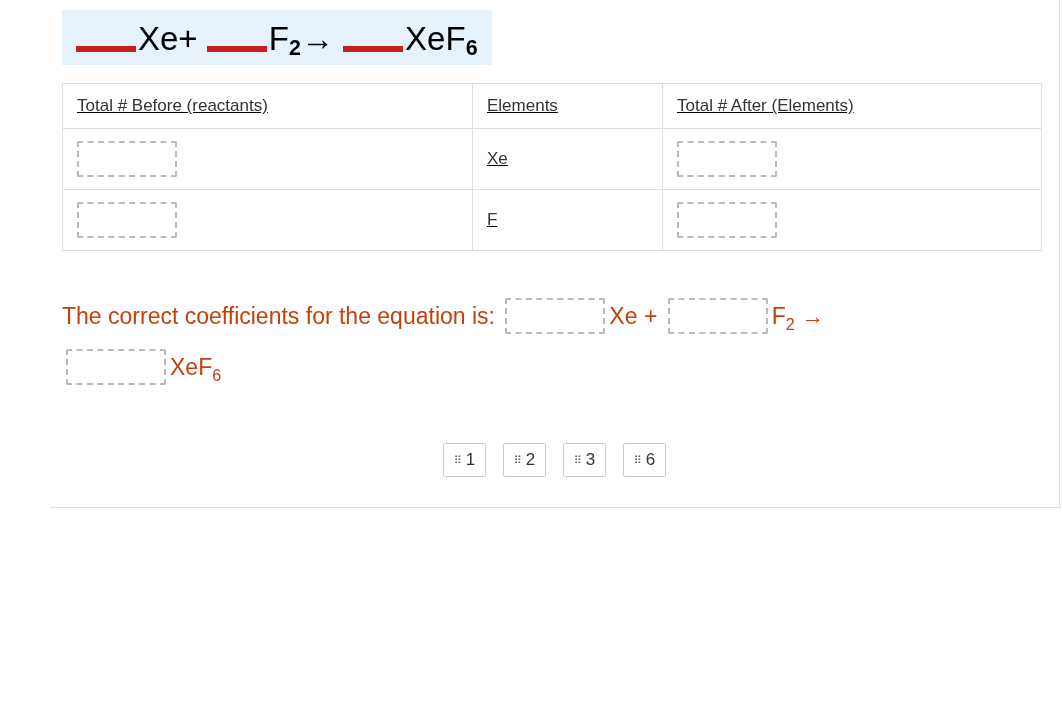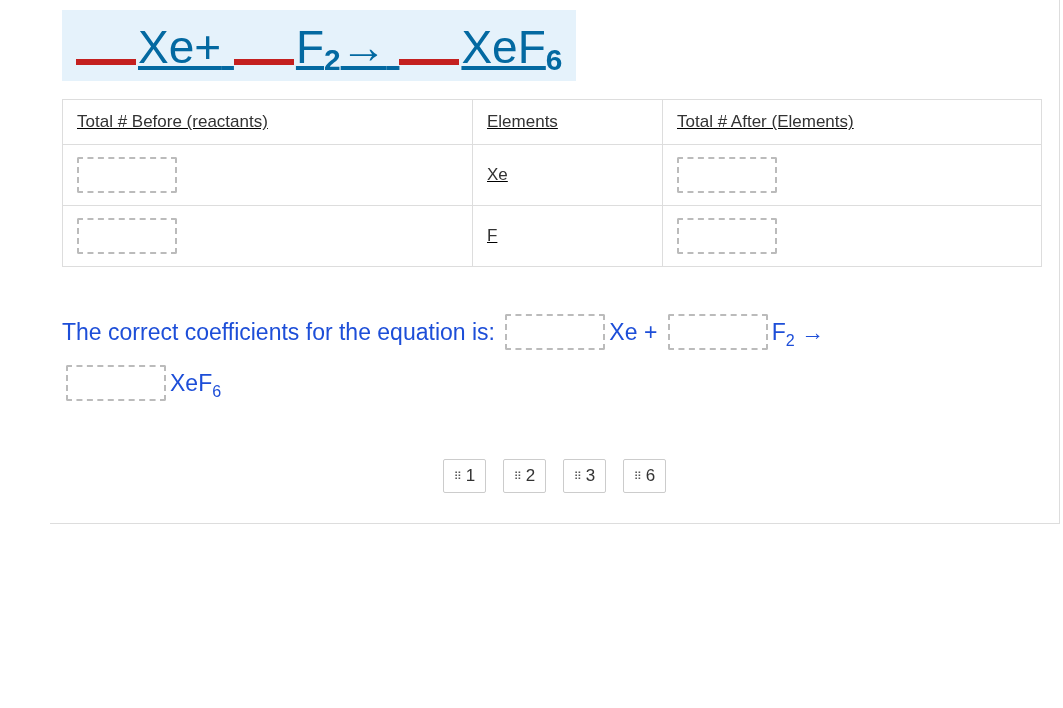--- a/index.html
+++ b/index.html
@@ -23,25 +23,24 @@
     color: #333;
     padding: 14px 0 10px 12px;
   }
   .equation-strip {
     background: #e5f2fb;
     display: inline-block;
     margin: 10px 0 18px 12px;
     padding: 10px 14px 4px 14px;
   }
   .eq {
-    font-size: 46px;
+    font-size: 33px;
     font-weight: 400;
-    color: #0369a1;
+    color: #000000;
     white-space: nowrap;
-    text-decoration: underline;
   }
   .blank {
     display: inline-block;
     width: 60px;
     border-bottom: 6px solid #c4201f;
     vertical-align: -2px;
     margin-right: 2px;
   }
   sub.chem {
     font-size: 0.65em;
@@ -70,21 +69,21 @@
   .dropzone {
     display: inline-block;
     width: 100px;
     height: 36px;
     border: 2px dashed #bbb;
     border-radius: 2px;
     vertical-align: middle;
   }
   .coeff-line {
     font-size: 23px;
-    color: #1d4ed8;
+    color: #c2410c;
     padding: 40px 12px 0 12px;
     line-height: 2.2;
   }
   .coeff-line .dropzone { margin: 0 4px; vertical-align: -10px; }
   .coeff-line sub { font-size: 0.7em; }
   .tile-row {
     text-align: center;
     padding-top: 50px;
   }
   .tile {

